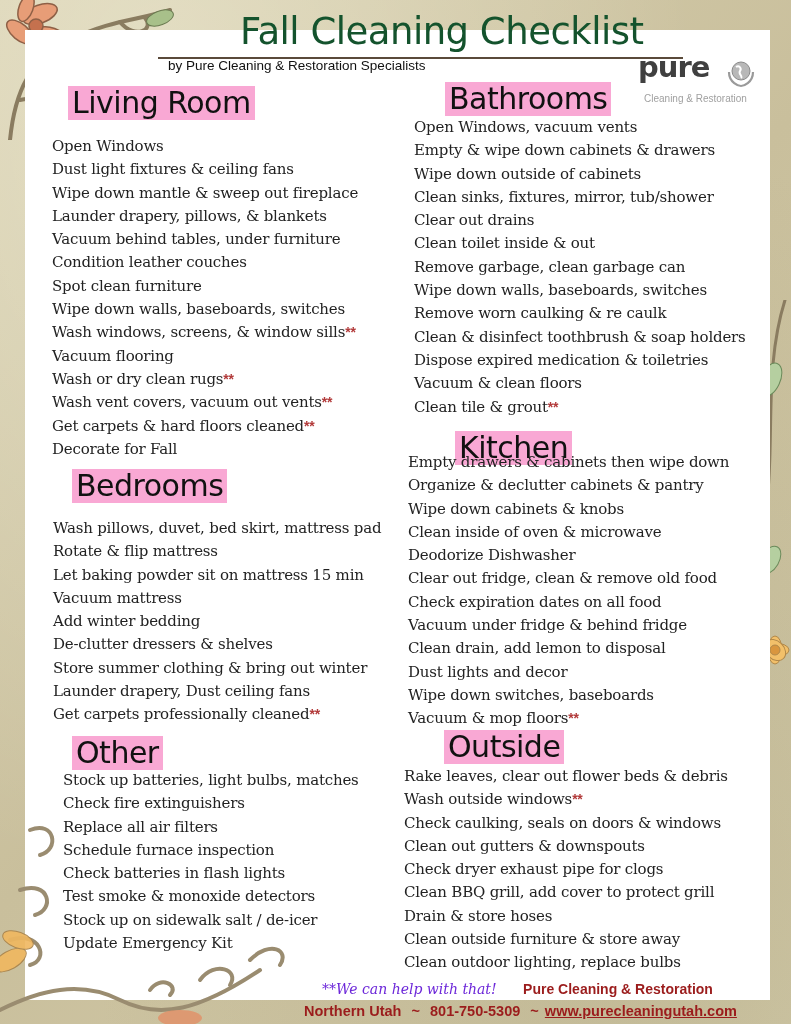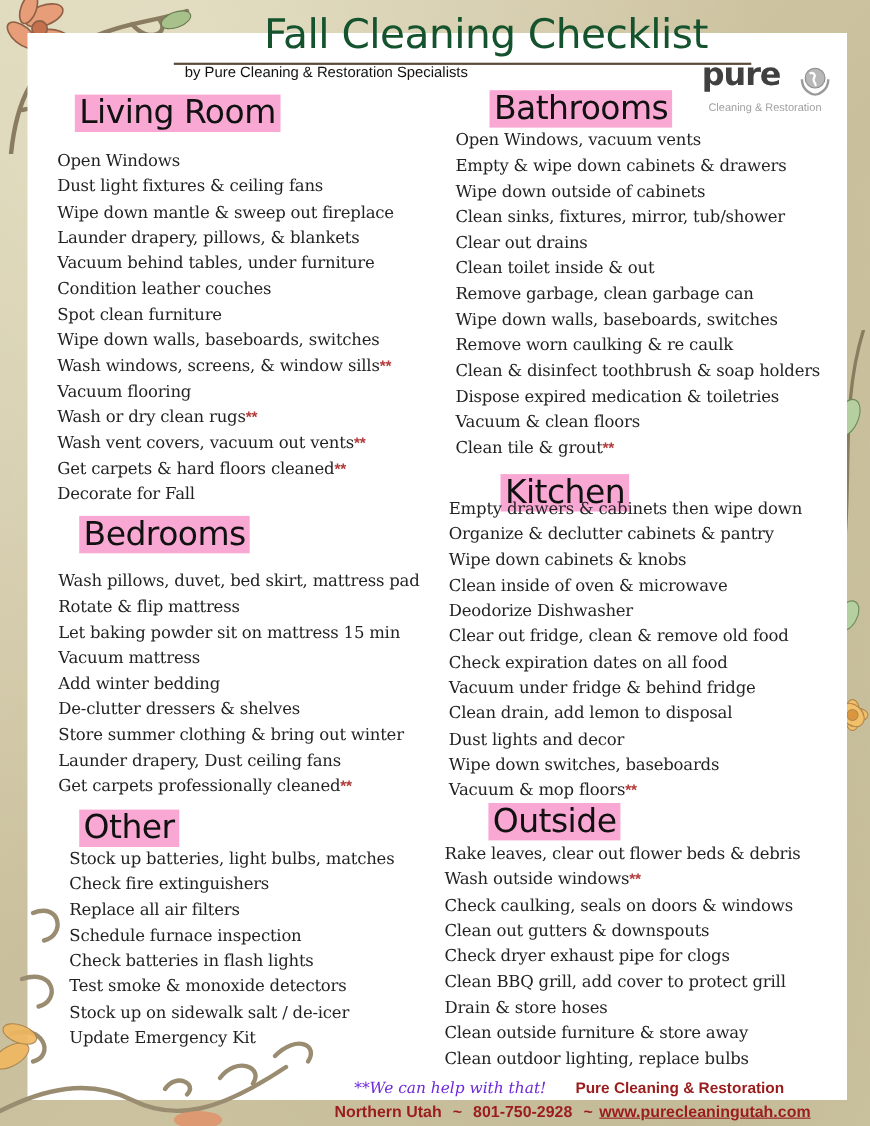--- a/index.html
+++ b/index.html
@@ -239,16 +239,16 @@
   <li><span>Clean outdoor lighting, replace bulbs</span><span class="star"></span></li>
 </ul>
 
 <div class="footer-line1">
   <span class="script">**We can help with that!</span>
   <span class="company">Pure Cleaning &amp; Restoration</span>
 </div>
 <div class="footer-line2">
   <span>Northern Utah</span>
   <span style="margin:0 6px;">~</span>
-  <span>801-750-2928</span>
+  <span>801-750-5309</span>
   <span style="margin:0 2px 0 6px;">~</span>
   <span class="url">www.purecleaningutah.com</span>
 </div>
 
 </body></html>

